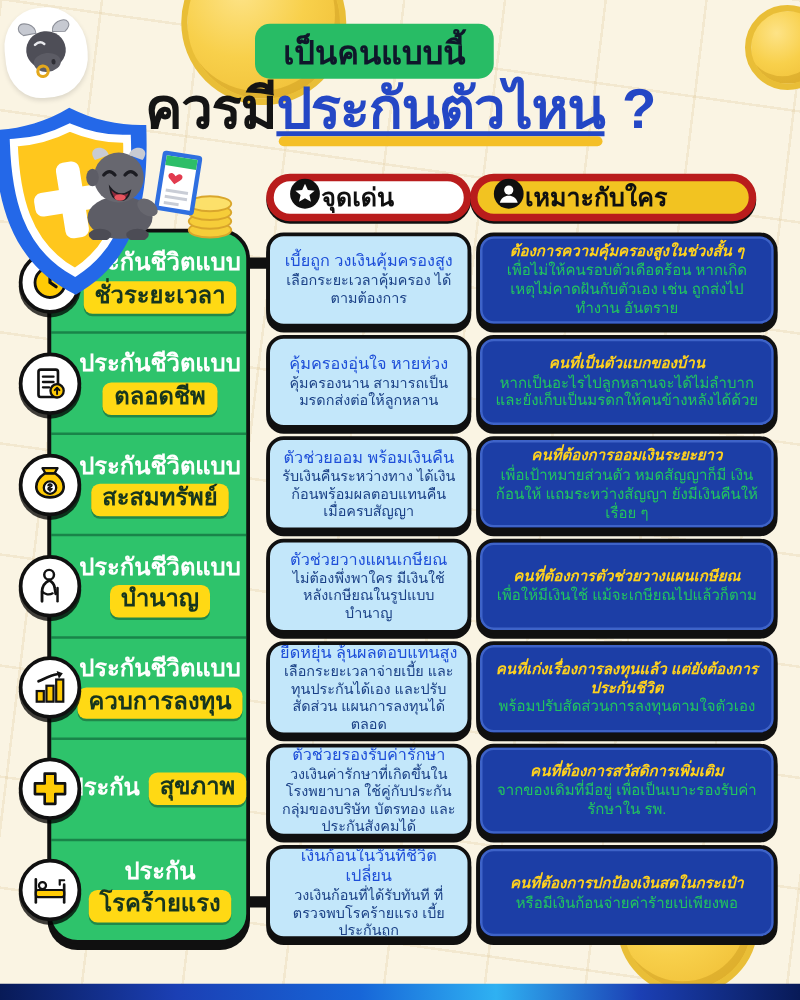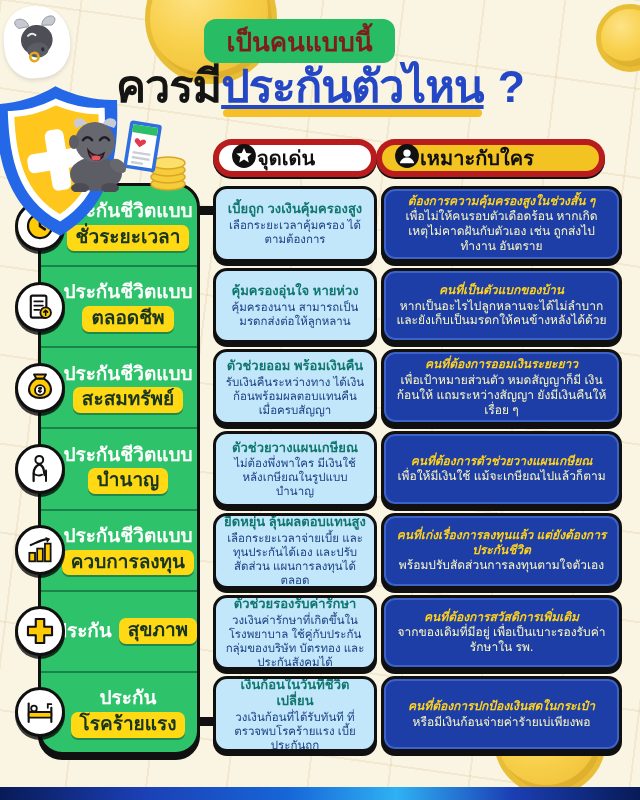--- a/index.html
+++ b/index.html
@@ -13,21 +13,21 @@
   }
   .abs{position:absolute;}
   
   .coin{border-radius:50%;background:radial-gradient(circle at 35% 30%, #FDE387 0%, #F8D04B 45%, #EDB92F 100%);border:5px solid #E9BE37;box-shadow:inset -4px -6px 0 rgba(190,140,20,0.35);}
   #coin-top{left:145px;top:-48px;width:122px;height:122px;z-index:0;}
   #coin-topright{left:596px;top:4px;width:58px;height:58px;z-index:0;}
   #coin-bottomright{left:494px;top:684px;width:102px;height:102px;z-index:1;}
   
   #logo-blob{left:4px;top:6px;width:66px;height:72px;background:#fff;border-radius:44% 48% 46% 42%;transform:rotate(-6deg);z-index:4;display:flex;align-items:center;justify-content:center;box-shadow:0 2px 4px rgba(0,0,0,0.12);}
   
-  #header-badge{left:204px;top:19px;width:191px;height:44px;background:#28BC65;border-radius:12px;display:flex;align-items:center;justify-content:center;color:#7f1d1d;font-size:26px;font-weight:800;z-index:3;}
+  #header-badge{left:204px;top:19px;width:191px;height:44px;background:#28BC65;border-radius:12px;display:flex;align-items:center;justify-content:center;color:#0f172a;font-size:26px;font-weight:800;z-index:3;}
   
   #main-title{left:0;top:61px;width:640px;text-align:center;font-size:45px;font-weight:800;letter-spacing:-1px;color:#141414;line-height:1.15;z-index:3;white-space:nowrap;}
   #main-title .hl{color:#2447C5;position:relative;display:inline-block;text-decoration:underline;}
   #main-title .hl::after{content:"";position:absolute;left:2px;right:2px;bottom:-4px;height:8px;background:#F4BF27;border-radius:4px;}
   #main-title .qm{color:#2447C5;margin-left:14px;}
   
   #shield{left:-16px;top:82px;width:148px;height:158px;z-index:3;transform:rotate(-2deg);}
   #mascot{left:56px;top:114px;width:136px;height:78px;z-index:4;}
   
   .pill{height:38px;border:6px solid #b91c1c;border-radius:21px;display:flex;align-items:center;padding:0 12px;box-sizing:border-box;font-size:20px;font-weight:800;color:#101010;z-index:3;box-shadow:0 2px 0 #101010;}
@@ -44,25 +44,25 @@
   .type-cell + .type-cell{border-top:2.5px solid rgba(10,80,45,0.55);}
   .type-cell.inline{flex-direction:row;gap:7px;padding-left:14px;}
   .type-prefix{color:#fff;font-size:19px;font-weight:700;line-height:1.15;text-align:center;}
   .type-chip{background:#FFD914;color:#17351F;font-size:19px;font-weight:800;border-radius:7px;padding:1px 9px 3px;line-height:1.15;box-shadow:0 2px 0 rgba(0,0,0,0.30);white-space:nowrap;}
   .icon-circle{position:absolute;left:-26px;top:50%;transform:translateY(-50%);width:50px;height:50px;background:#fff;border:3px solid #101010;border-radius:50%;display:flex;align-items:center;justify-content:center;box-sizing:border-box;box-shadow:0 3px 0 rgba(0,0,0,0.75);}
   .col{position:absolute;top:0;height:100%;display:flex;flex-direction:column;z-index:1;}
   #features-col{left:175px;width:164px;}
   #audience-col{left:343px;width:241px;}
   .card{flex:1;margin:3px 0;border:3px solid #101010;border-radius:14px;box-sizing:border-box;display:flex;flex-direction:column;justify-content:center;text-align:center;padding:4px 8px;overflow:hidden;}
   .feature-card{background:#C3E7FA;box-shadow:0 4px 0 #101010;}
-  .feature-title{color:#0f766e;font-size:13px;font-weight:700;line-height:1.22;}
+  .feature-title{color:#1d4ed8;font-size:13px;font-weight:400;line-height:1.22;}
   .feature-detail{color:#1A4086;font-size:11.5px;font-weight:500;line-height:1.22;margin-top:1px;}
   .audience-card{background:#1C3EA6;box-shadow:0 4px 0 #101010, inset 0 0 0 2px #3E63C8;padding:4px 10px;}
   .audience-title{color:#FFD21E;font-size:12px;font-weight:800;line-height:1.22;font-style:italic;}
-  .audience-detail{color:#fef9c3;font-size:12px;font-weight:500;line-height:1.24;margin-top:1px;}
+  .audience-detail{color:#22c55e;font-size:12px;font-weight:500;line-height:1.24;margin-top:1px;}
   
   #footer-bar{left:0;top:787px;width:640px;height:13px;z-index:5;background:linear-gradient(90deg,#081A57 0%,#1B3FB4 22%,#1766D8 45%,#2FB1F2 62%,#1B3FB4 80%,#081A57 100%);}
 </style>
 </head>
 <body>
 
 <div class="abs coin" id="coin-top"></div>
 <div class="abs coin" id="coin-topright"></div>
 <div class="abs coin" id="coin-bottomright"></div>
 

